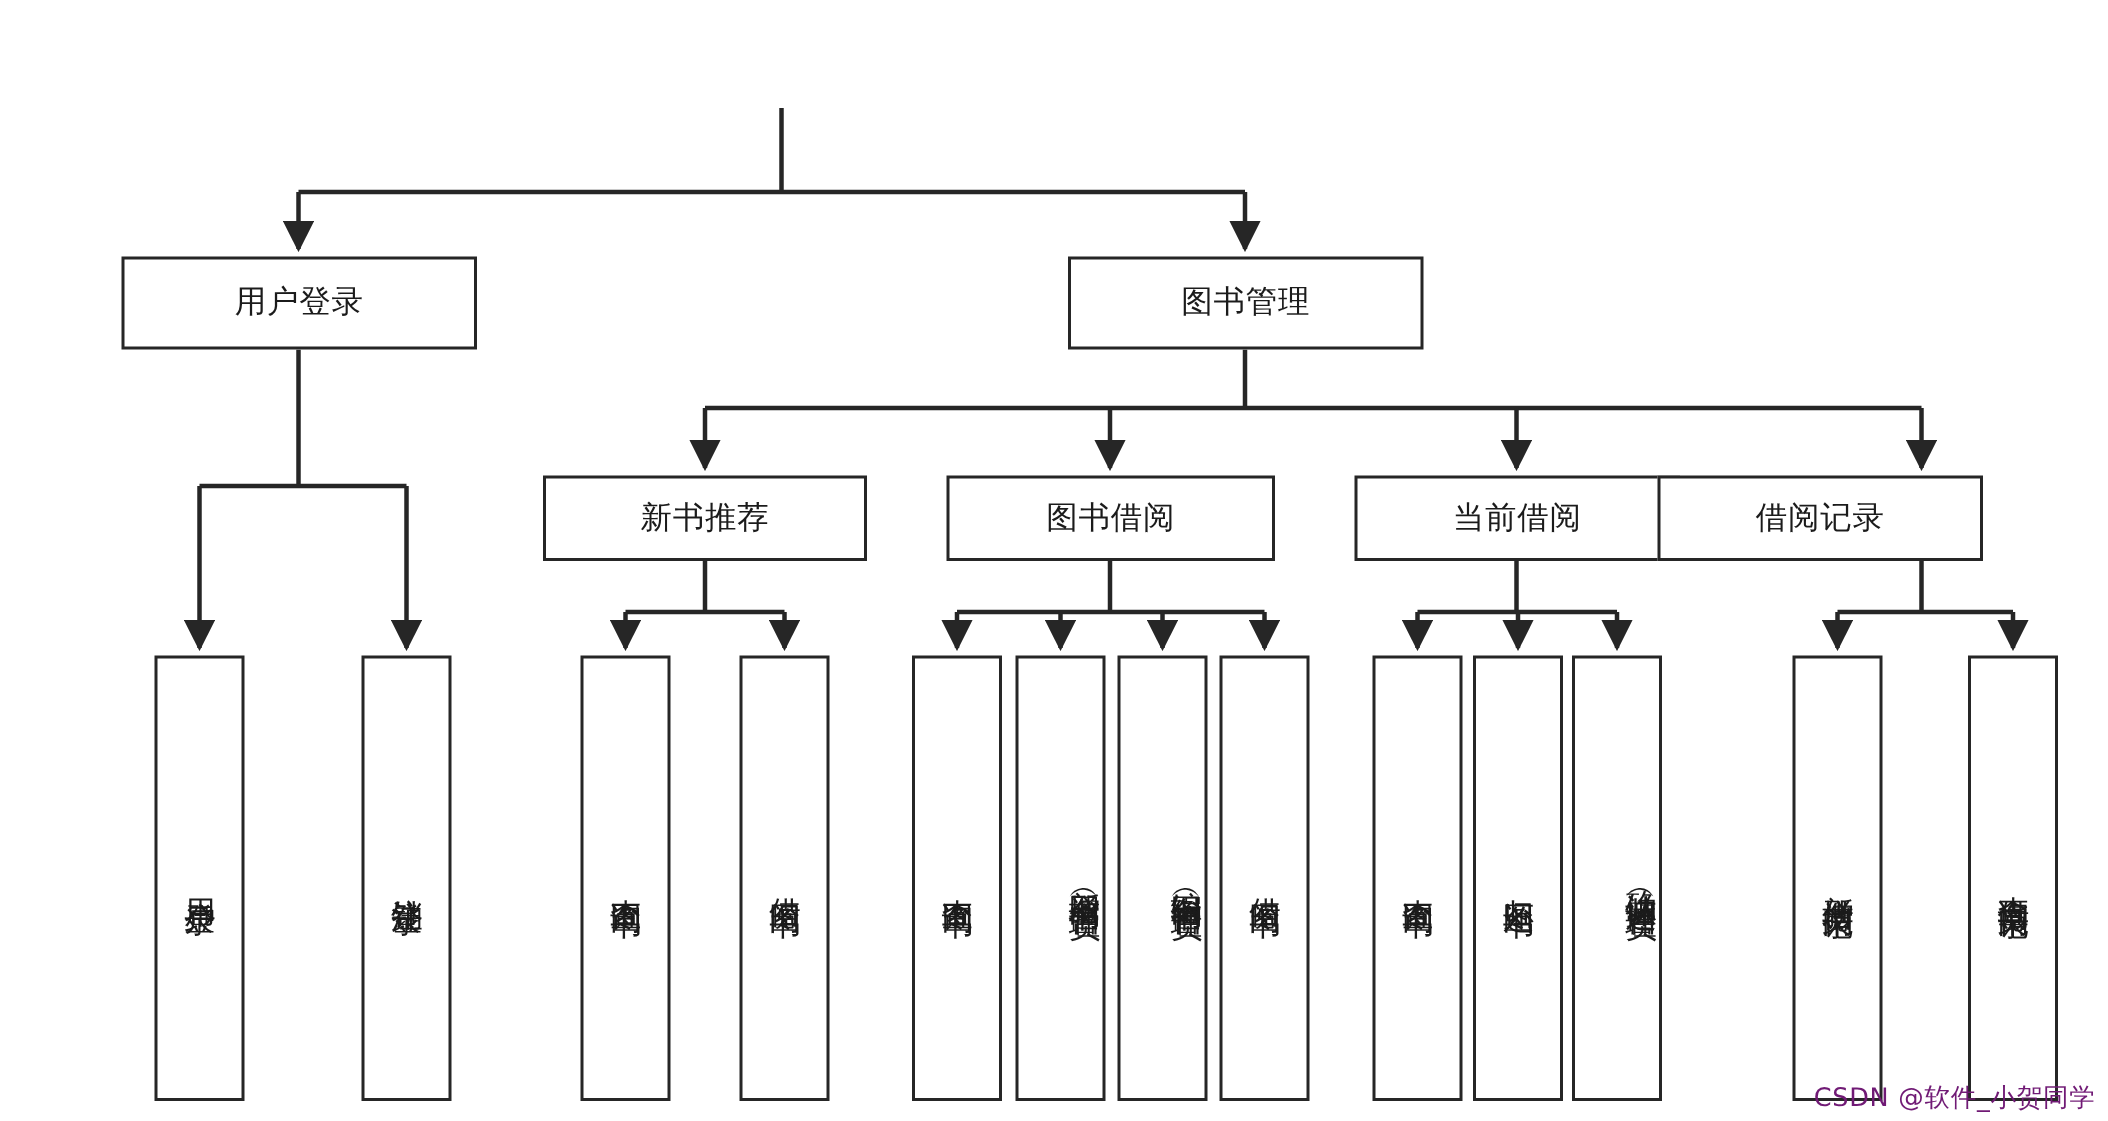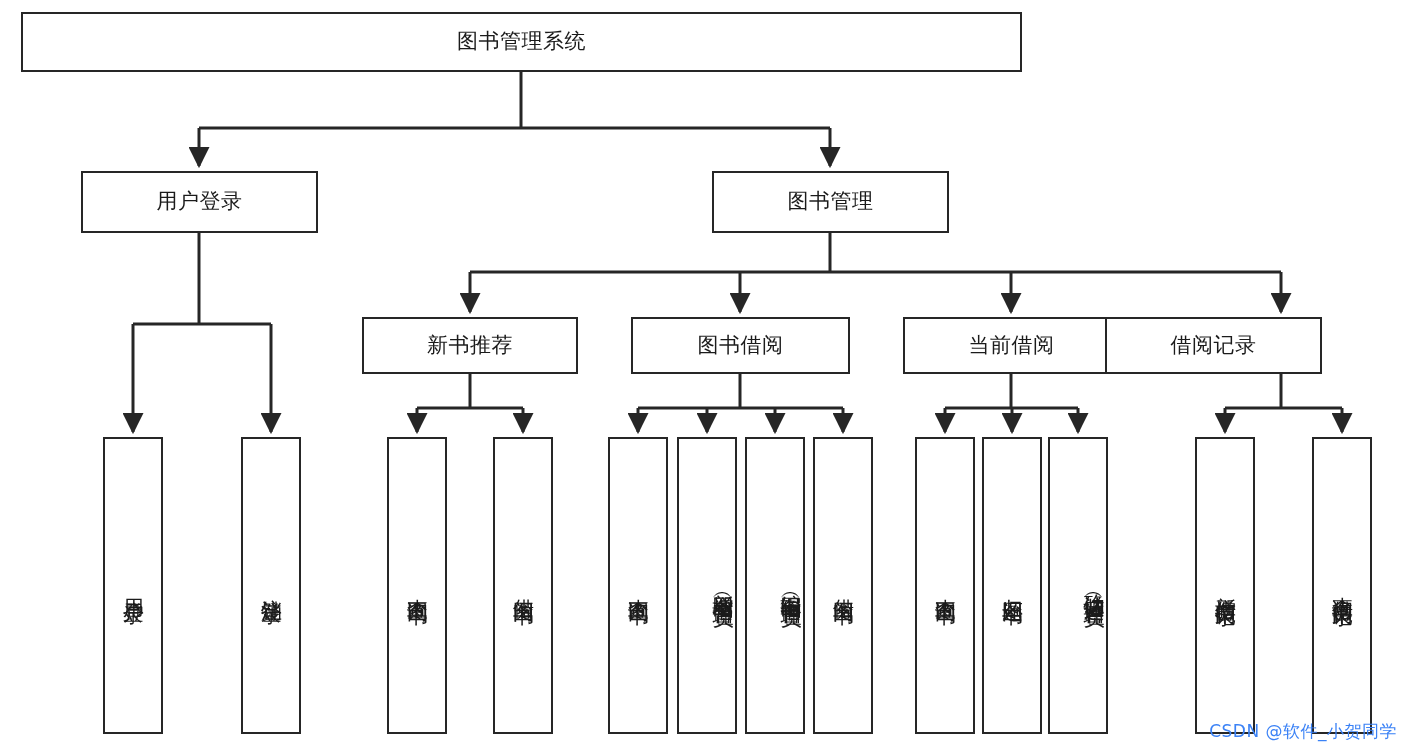--- a/index.html
+++ b/index.html
@@ -49,21 +49,21 @@
     align-items: flex-start;
   }
   .node-title {
     display: block;
   }
   #watermark {
     position: absolute;
     right: 8px;
     bottom: 4px;
     font-size: 17px;
-    color: #3b82f6;
+    color: #701a75;
     letter-spacing: 0.5px;
     white-space: nowrap;
     pointer-events: none;
   }
 </style>
 </head>
 <body>
 
 <div id="canvas">
 
@@ -110,23 +110,20 @@
       <path d="M 1012 408 L 1012 432" marker-end="url(#arrow)"></path>
       <path d="M 1078 408 L 1078 432" marker-end="url(#arrow)"></path>
 
       <path d="M 1281 374 L 1281 408"></path>
       <path d="M 1225 408 L 1342 408"></path>
       <path d="M 1225 408 L 1225 432" marker-end="url(#arrow)"></path>
       <path d="M 1342 408 L 1342 432" marker-end="url(#arrow)"></path>
     </g>
   </svg>
 
-  <div class="node h" style="left:21px; top:12px; width:1001px; height:60px;">
-    <span class="node-title">图书管理系统</span>
-  </div>
 
   <div class="node h" style="left:81px; top:171px; width:237px; height:62px;">
     <span class="node-title">用户登录</span>
   </div>
   <div class="node h" style="left:712px; top:171px; width:237px; height:62px;">
     <span class="node-title">图书管理</span>
   </div>
 
   <div class="node h" style="left:362px; top:317px; width:216px; height:57px;">
     <span class="node-title">新书推荐</span>

